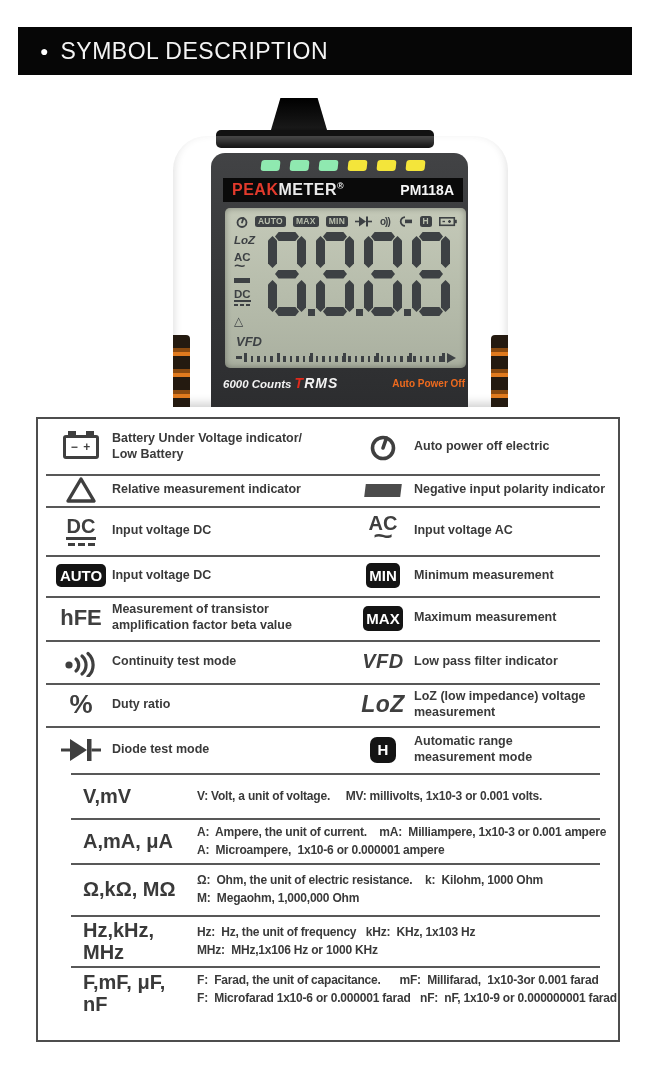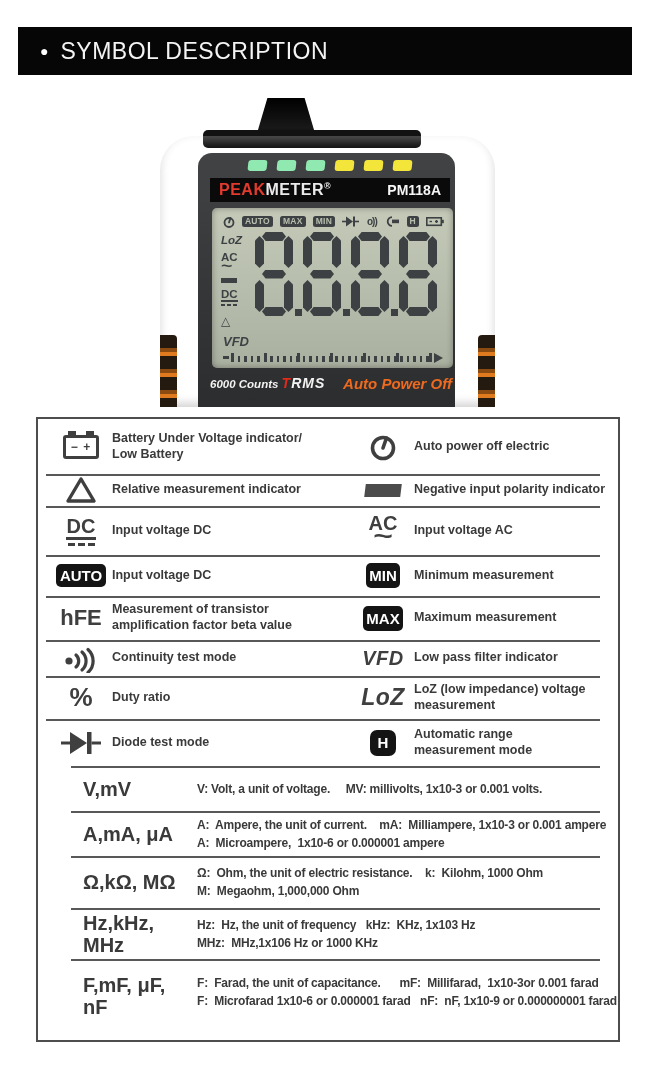--- a/index.html
+++ b/index.html
@@ -6,21 +6,21 @@
   body{width:650px;height:1092px;background:#ffffff;position:relative;overflow:hidden;
        font-family:"Liberation Sans","DejaVu Sans",sans-serif;color:#3a3a3a;}
 
   
   .hdr{position:absolute;left:18px;top:27px;width:614px;height:48px;background:#060606;
        display:flex;align-items:center;padding-left:22px;box-sizing:border-box;}
   .hdr .bullet{color:#ffffff;font-size:14px;margin-right:12px;}
   .hdr .title{color:#f4f4f4;font-size:23px;letter-spacing:.5px;}
 
   
-  .meter{position:absolute;left:149px;top:98px;width:353px;height:309px;overflow:hidden;}
+  .meter{position:absolute;left:162px;top:98px;width:353px;height:309px;overflow:hidden;}
   .knob{position:absolute;left:106px;top:0;width:62px;height:42px;
         background:linear-gradient(180deg,#000 0%,#181818 70%,#050505 100%);
         clip-path:polygon(20% 0,80% 0,100% 100%,0 100%);}
   .topstrip{position:absolute;left:54px;top:32px;width:218px;height:18px;background:#121212;border-radius:5px;}
   .mbody{position:absolute;left:11px;top:38px;width:335px;height:271px;
          background:linear-gradient(180deg,#f8initial 0,#f98530 0,#f47b22 55%,#ee7119 100%);
          border-radius:34px 34px 0 0;}
   .mbody::after{content:"";position:absolute;inset:0;border-radius:34px 34px 0 0;
          box-shadow:inset 0 6px 8px rgba(255,255,255,.25), inset 0 -4px 10px rgba(0,0,0,.18);}
   .grip{position:absolute;top:237px;width:17px;height:72px;
@@ -77,38 +77,38 @@
       repeating-linear-gradient(90deg,#3d4144 0 3px,transparent 3px 33px);
       background-repeat:repeat-x,repeat-x;background-position:left bottom,left bottom;
       background-size:auto 6px,auto 9px;}
   .barrow{width:0;height:0;border-left:9px solid #3d4144;border-top:5px solid transparent;
           border-bottom:5px solid transparent;margin-left:2px;}
   .mfoot{position:absolute;left:61px;top:276px;width:242px;display:flex;
          justify-content:space-between;align-items:center;}
   .counts{font-style:italic;font-weight:700;font-size:11.5px;color:#f3f3f3;}
   .trt{color:#e02a1c;font-size:14px;font-style:italic;font-weight:700;letter-spacing:1px;}
   .trr{color:#f3f3f3;font-size:14px;font-style:italic;font-weight:700;letter-spacing:1px;}
-  .apo{color:#ed6a1e;font-weight:700;font-size:15px;font-style:italic;}
+  .apo{color:#ed6a1e;font-weight:700;font-size:10px;}
   .sr{position:absolute;width:1px;height:1px;overflow:hidden;clip-path:inset(50%);}
 
   
   .stable{position:absolute;left:36px;top:417px;width:584px;height:625px;border:2px solid #4d4d4d;
           box-sizing:border-box;display:flex;flex-direction:column;overflow:hidden;background:#fff;}
   .t-row{display:grid;grid-template-columns:62px 240px 62px 1fr;align-items:center;
          padding-left:12px;position:relative;box-sizing:border-box;}
   .t-row.unit{grid-template-columns:122px 1fr;margin-left:25px;}
   .t-row:not(:first-child)::before{content:"";position:absolute;top:0;left:8px;right:18px;
          height:2px;background:#585858;}
   .sym{display:flex;align-items:center;justify-content:center;}
   .desc{font-size:12.5px;font-weight:700;color:#3a3a3a;line-height:1.25;white-space:pre-wrap;padding-right:4px;}
   .ulabel{font-size:20px;font-weight:700;color:#3a3a3a;line-height:1.1;white-space:pre-wrap;padding-left:8px;}
   .udesc{font-size:12px;font-weight:700;color:#3a3a3a;line-height:1.5;letter-spacing:-0.2px;white-space:pre-wrap;}
   .rh0{height:55px;} .rh1{height:32px;} .rh2{height:49px;} .rh3{height:41px;} .rh4{height:44px;}
-  .rh5{height:36px;} .rh6{height:43px;} .rh7{height:47px;} .rh8{height:45px;} .rh9{height:45px;}
-  .rh10{height:52px;} .rh11{height:51px;} .rh12{height:66px;align-items:start;padding-top:15px;}
+  .rh5{height:43px;} .rh6{height:43px;} .rh7{height:47px;} .rh8{height:45px;} .rh9{height:45px;}
+  .rh10{height:52px;} .rh11{height:51px;} .rh12{height:66px;align-items:start;padding-top:5px;}
 
   
   .battery{position:relative;width:36px;height:24px;border:3px solid #3f3f3f;border-radius:3px;
            display:flex;align-items:center;justify-content:center;box-sizing:border-box;}
   .battery .bump{position:absolute;top:-7px;width:8px;height:4px;background:#3f3f3f;}
   .battery .b1{left:2px;} .battery .b2{right:2px;}
   .battery .btxt{font-size:12px;font-weight:700;color:#3f3f3f;letter-spacing:1px;line-height:1;}
   .negrect{width:36px;height:13px;background:#4c4c4c;transform:skewX(-7deg);}
   .dcsym,.acsym{display:flex;flex-direction:column;align-items:center;line-height:1;}
   .dcsym .dt{font-size:20px;font-weight:700;color:#3f3f3f;}

